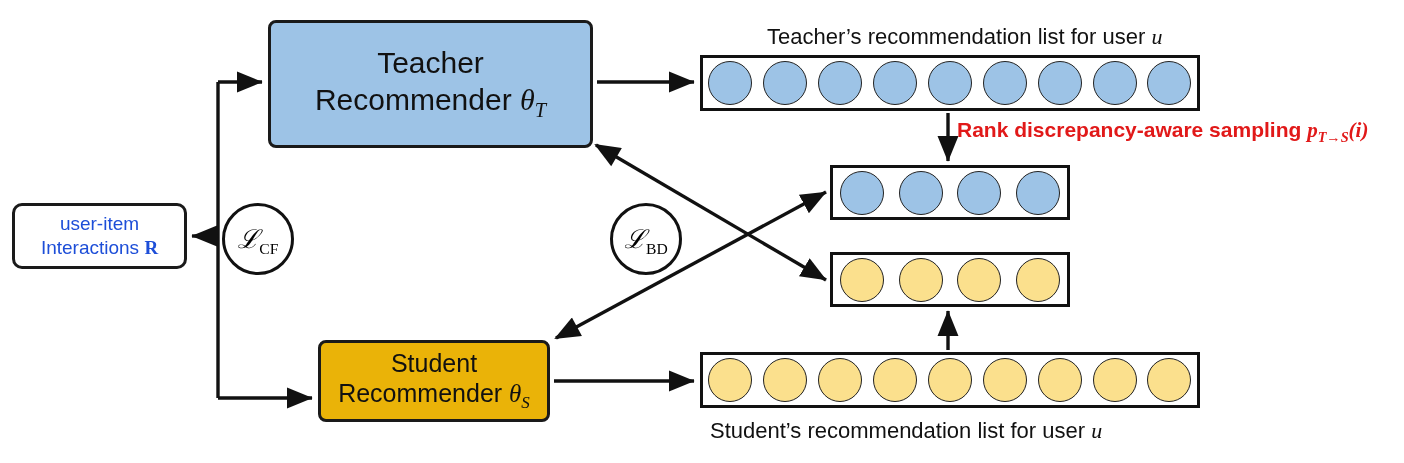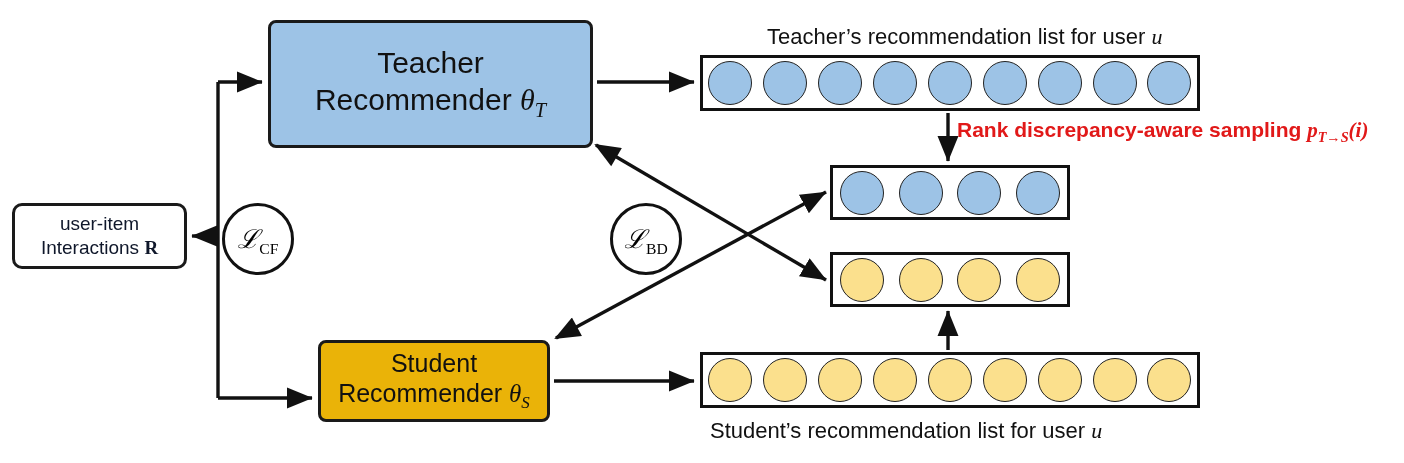--- a/index.html
+++ b/index.html
@@ -9,21 +9,21 @@
 
   .node{position:absolute;box-sizing:border-box;display:flex;align-items:center;justify-content:center;
         text-align:center;border:3px solid #1a1a1a;}
   .rounded{border-radius:8px;}
 
   #teacher-box{left:268px;top:20px;width:325px;height:128px;background:#9DC3E6;
                font-size:30px;line-height:1.22;color:#111;}
   #student-box{left:318px;top:340px;width:232px;height:82px;background:#eab308;
                font-size:25px;line-height:1.2;color:#111;}
   #interactions-box{left:12px;top:203px;width:175px;height:66px;background:#fff;
-               font-size:19px;line-height:1.25;color:#0f172a;border-width:3px;border-radius:10px;}
+               font-size:19px;line-height:1.25;color:#1d4ed8;border-width:3px;border-radius:10px;}
 
   .listbox{position:absolute;box-sizing:border-box;border:3px solid #111;background:#fff;
            display:flex;align-items:center;justify-content:space-around;}
   #teacher-list{left:700px;top:55px;width:500px;height:56px;}
   #student-list{left:700px;top:352px;width:500px;height:56px;}
   #sampled-blue{left:830px;top:165px;width:240px;height:55px;}
   #sampled-yellow{left:830px;top:252px;width:240px;height:55px;}
 
   .dot{border-radius:50%;border:1.6px solid #222;box-sizing:border-box;}
   #teacher-list .dot,#student-list .dot{width:44px;height:44px;}

